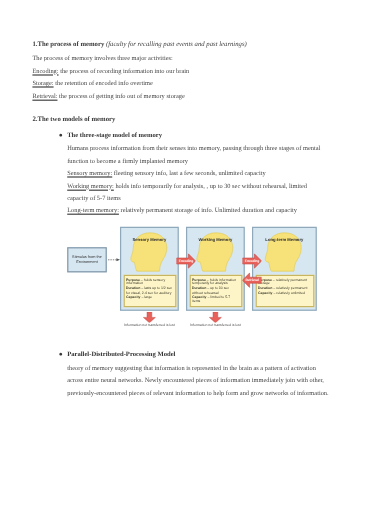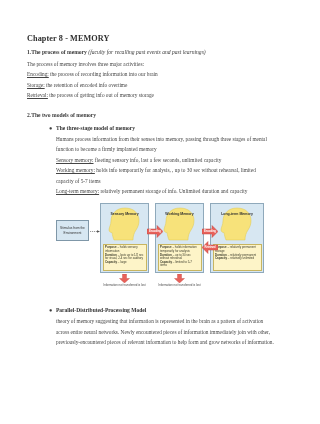--- a/index.html
+++ b/index.html
@@ -210,21 +210,20 @@
     line-height: 3.5px;
     color: #4a4a4a;
     margin-top: 1px;
   }
 </style>
 </head>
 <body>
 
 <div class="page">
 
-  <h1 class="doc-title">Chapter 8 - MEMORY</h1>
 
   <p class="sec-head">
     <span>1.The process of memory </span><span class="norm">(faculty for recalling past events and past learnings)</span>
   </p>
 
   <p class="line">The process of memory involves three major activities:</p>
 
   <p class="line">
     <span class="u">Encoding:</span>
     <span>the process of recording information into our brain</span>

